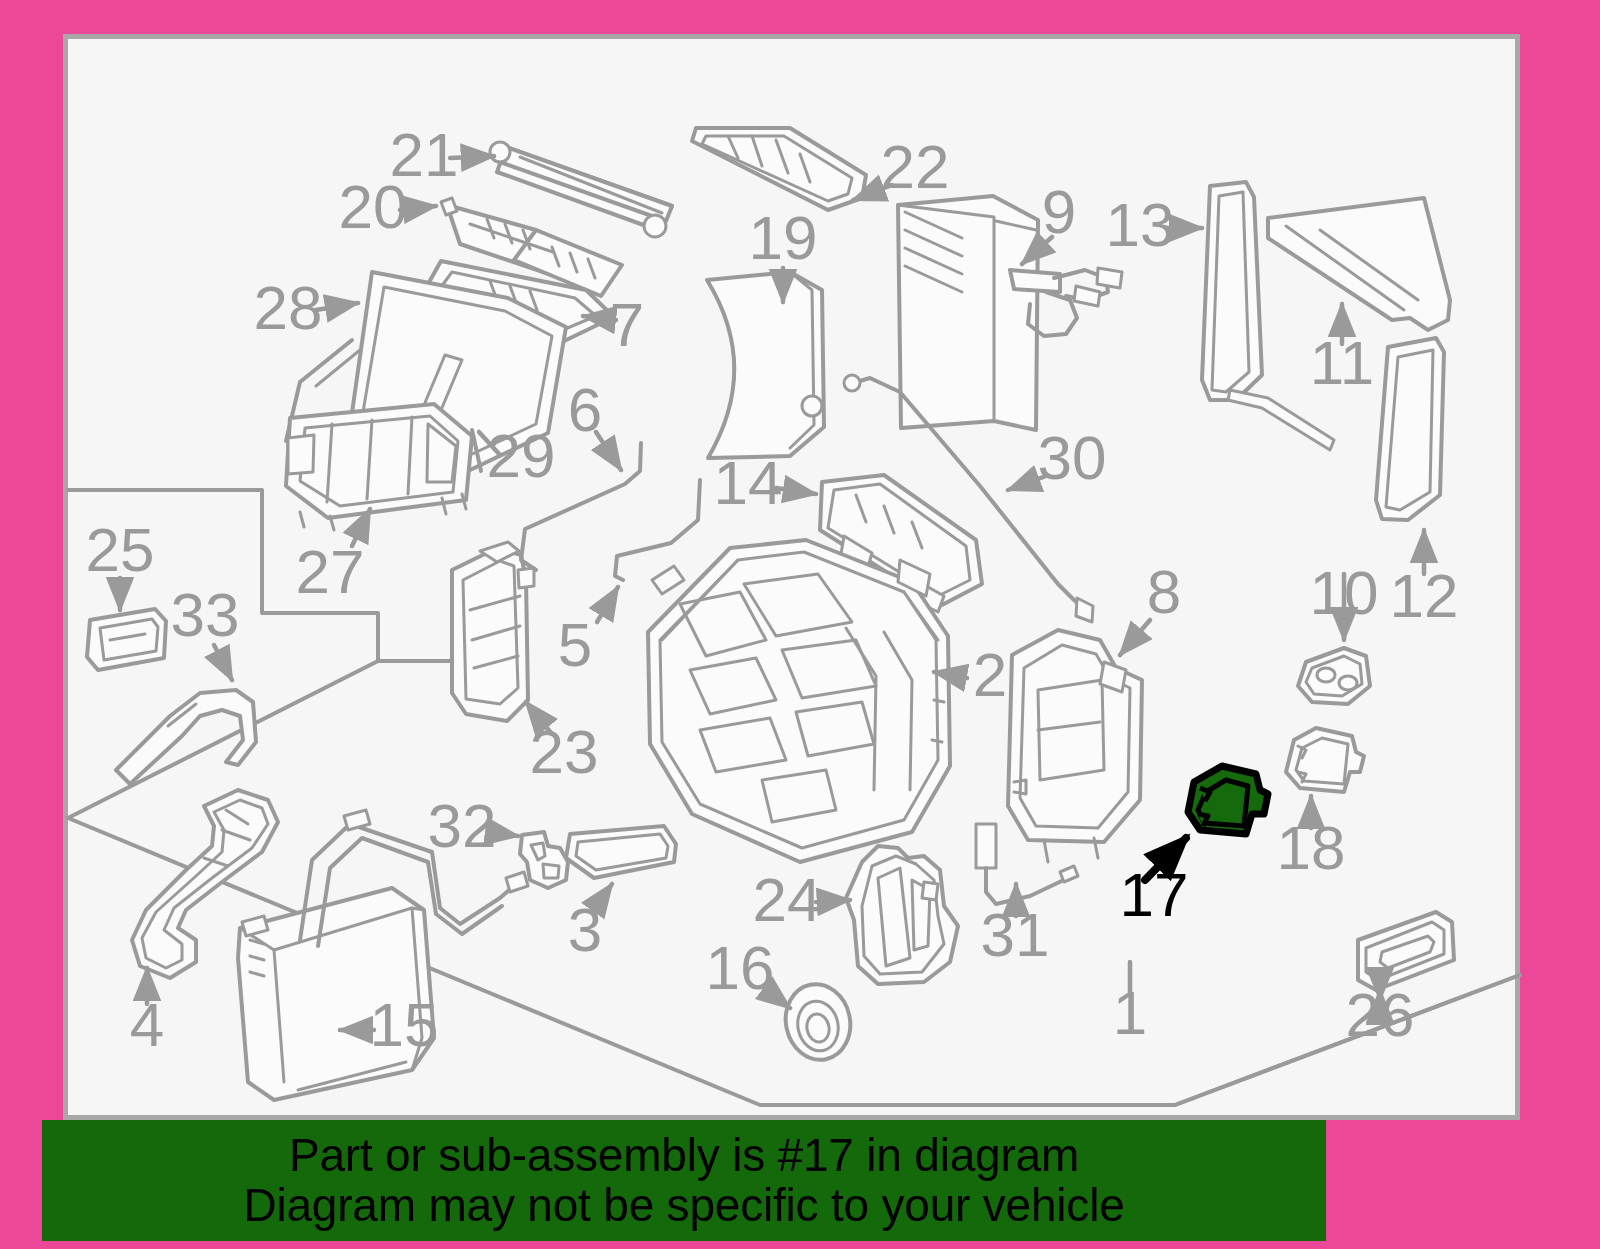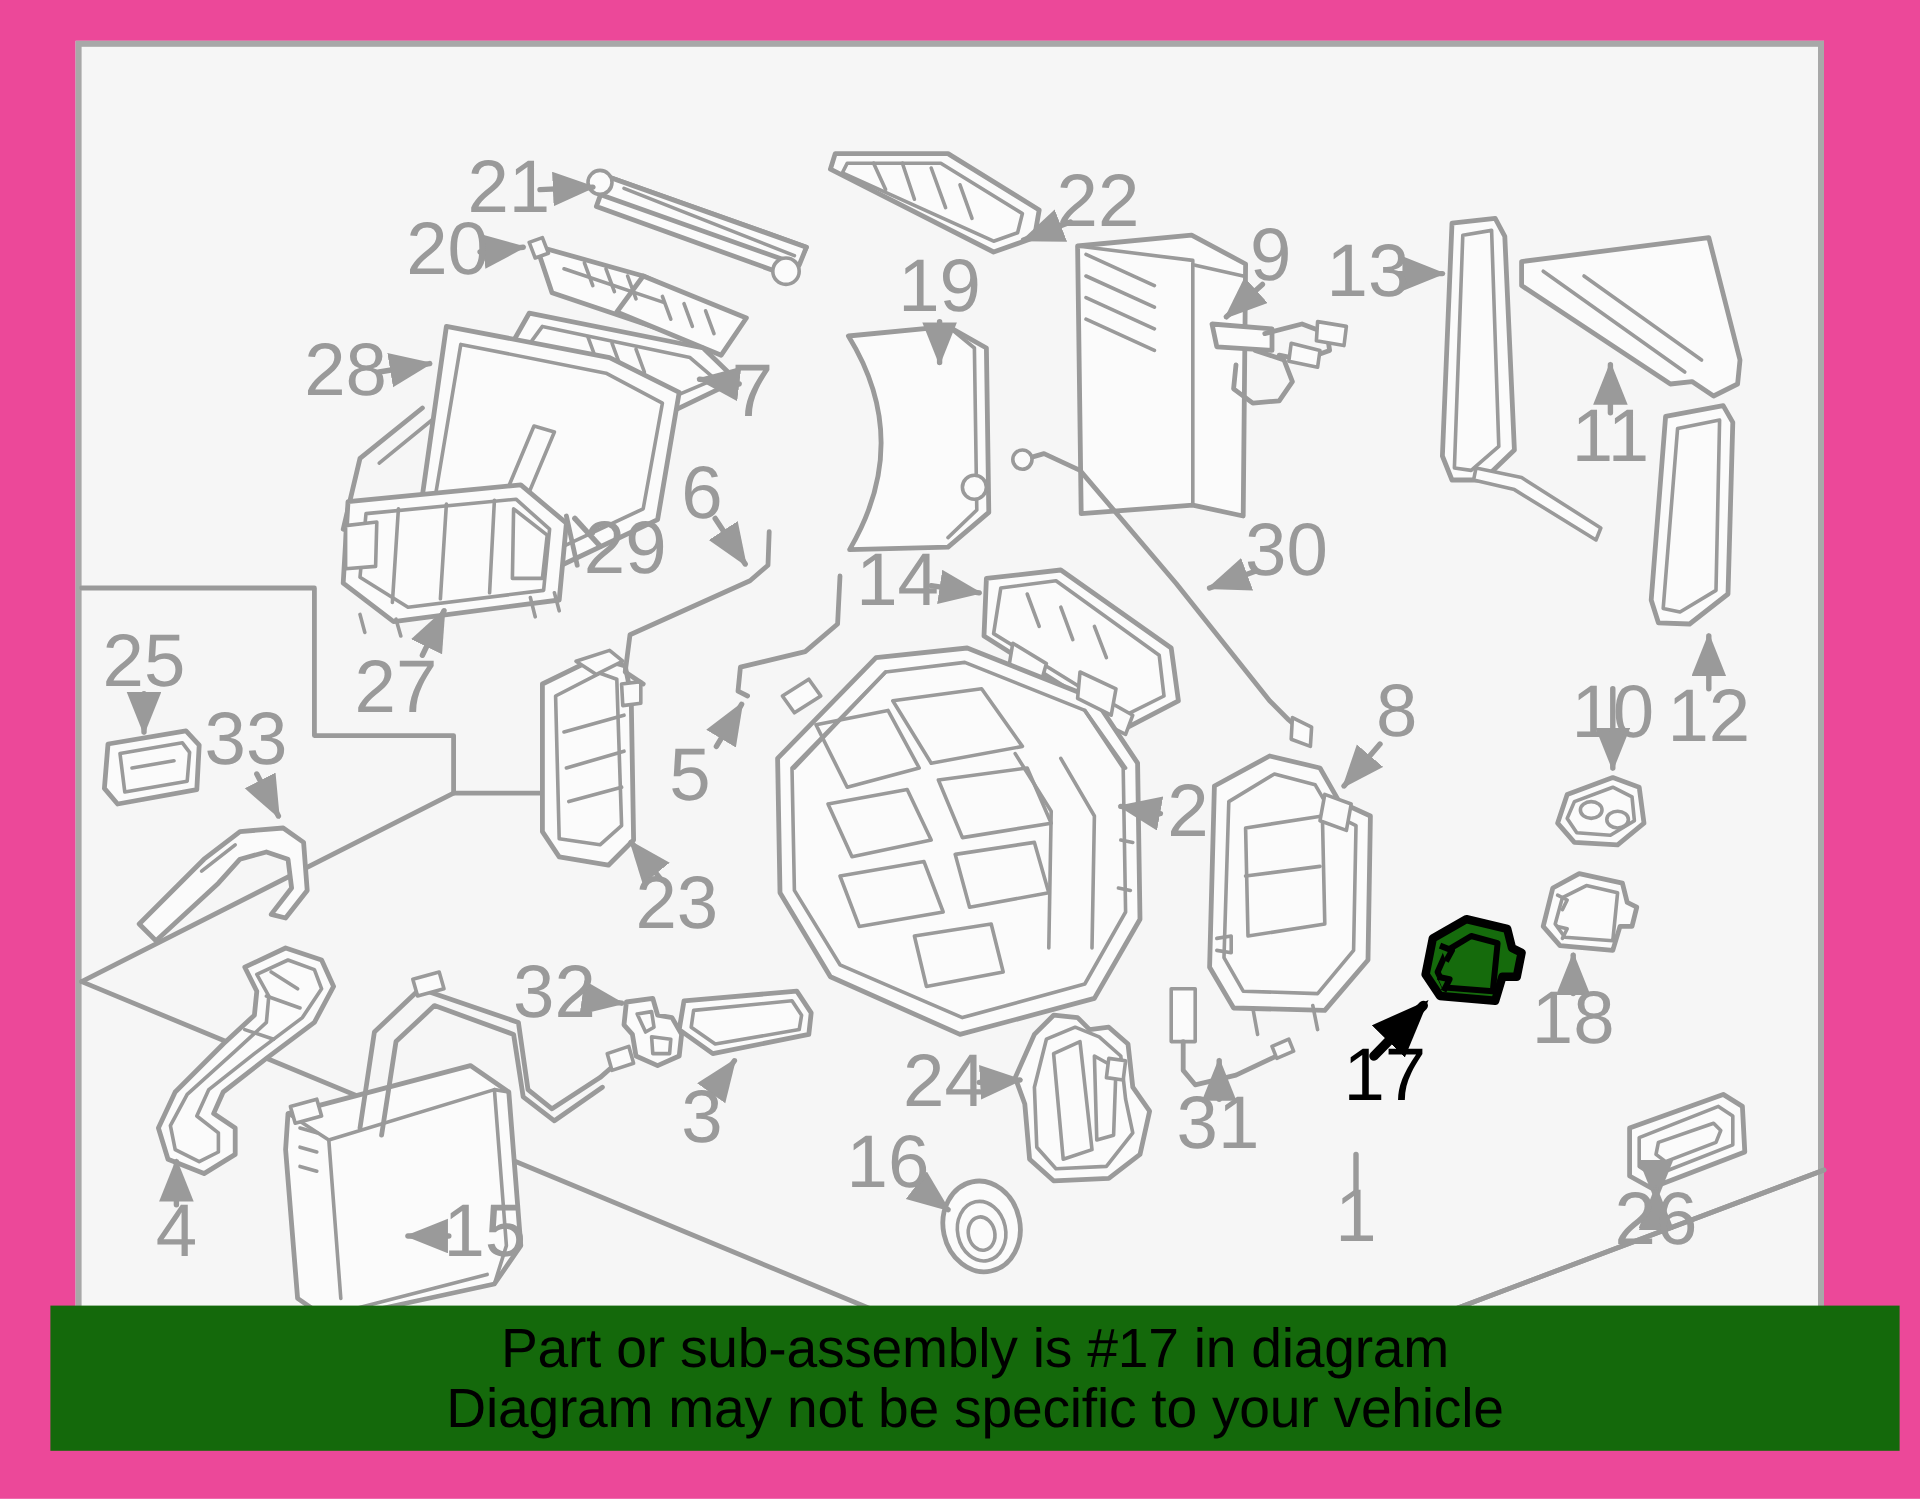--- a/index.html
+++ b/index.html
@@ -8,21 +8,21 @@
 
   
   #diagram-panel{
     position:absolute;left:63px;top:34px;width:1457px;height:1086px;
     background:#f6f6f6;border:5px solid #a8a8a8;box-sizing:border-box;
   }
   #diagram-svg{position:absolute;left:0;top:0;width:1600px;height:1249px;}
 
   
   #notice-banner{
-    position:absolute;left:42px;top:1088px;width:1541px;height:121px;
+    position:absolute;left:42px;top:1120px;width:1284px;height:121px;
     background:#14690b;color:#000000;
     display:flex;flex-direction:column;align-items:center;justify-content:center;
     text-align:center;line-height:1.08;
   }
   #notice-banner .line{
     font-size:46px;font-family:"Liberation Sans",sans-serif;
     letter-spacing:-0.2px;white-space:nowrap;
   }
 </style>
 </head>

